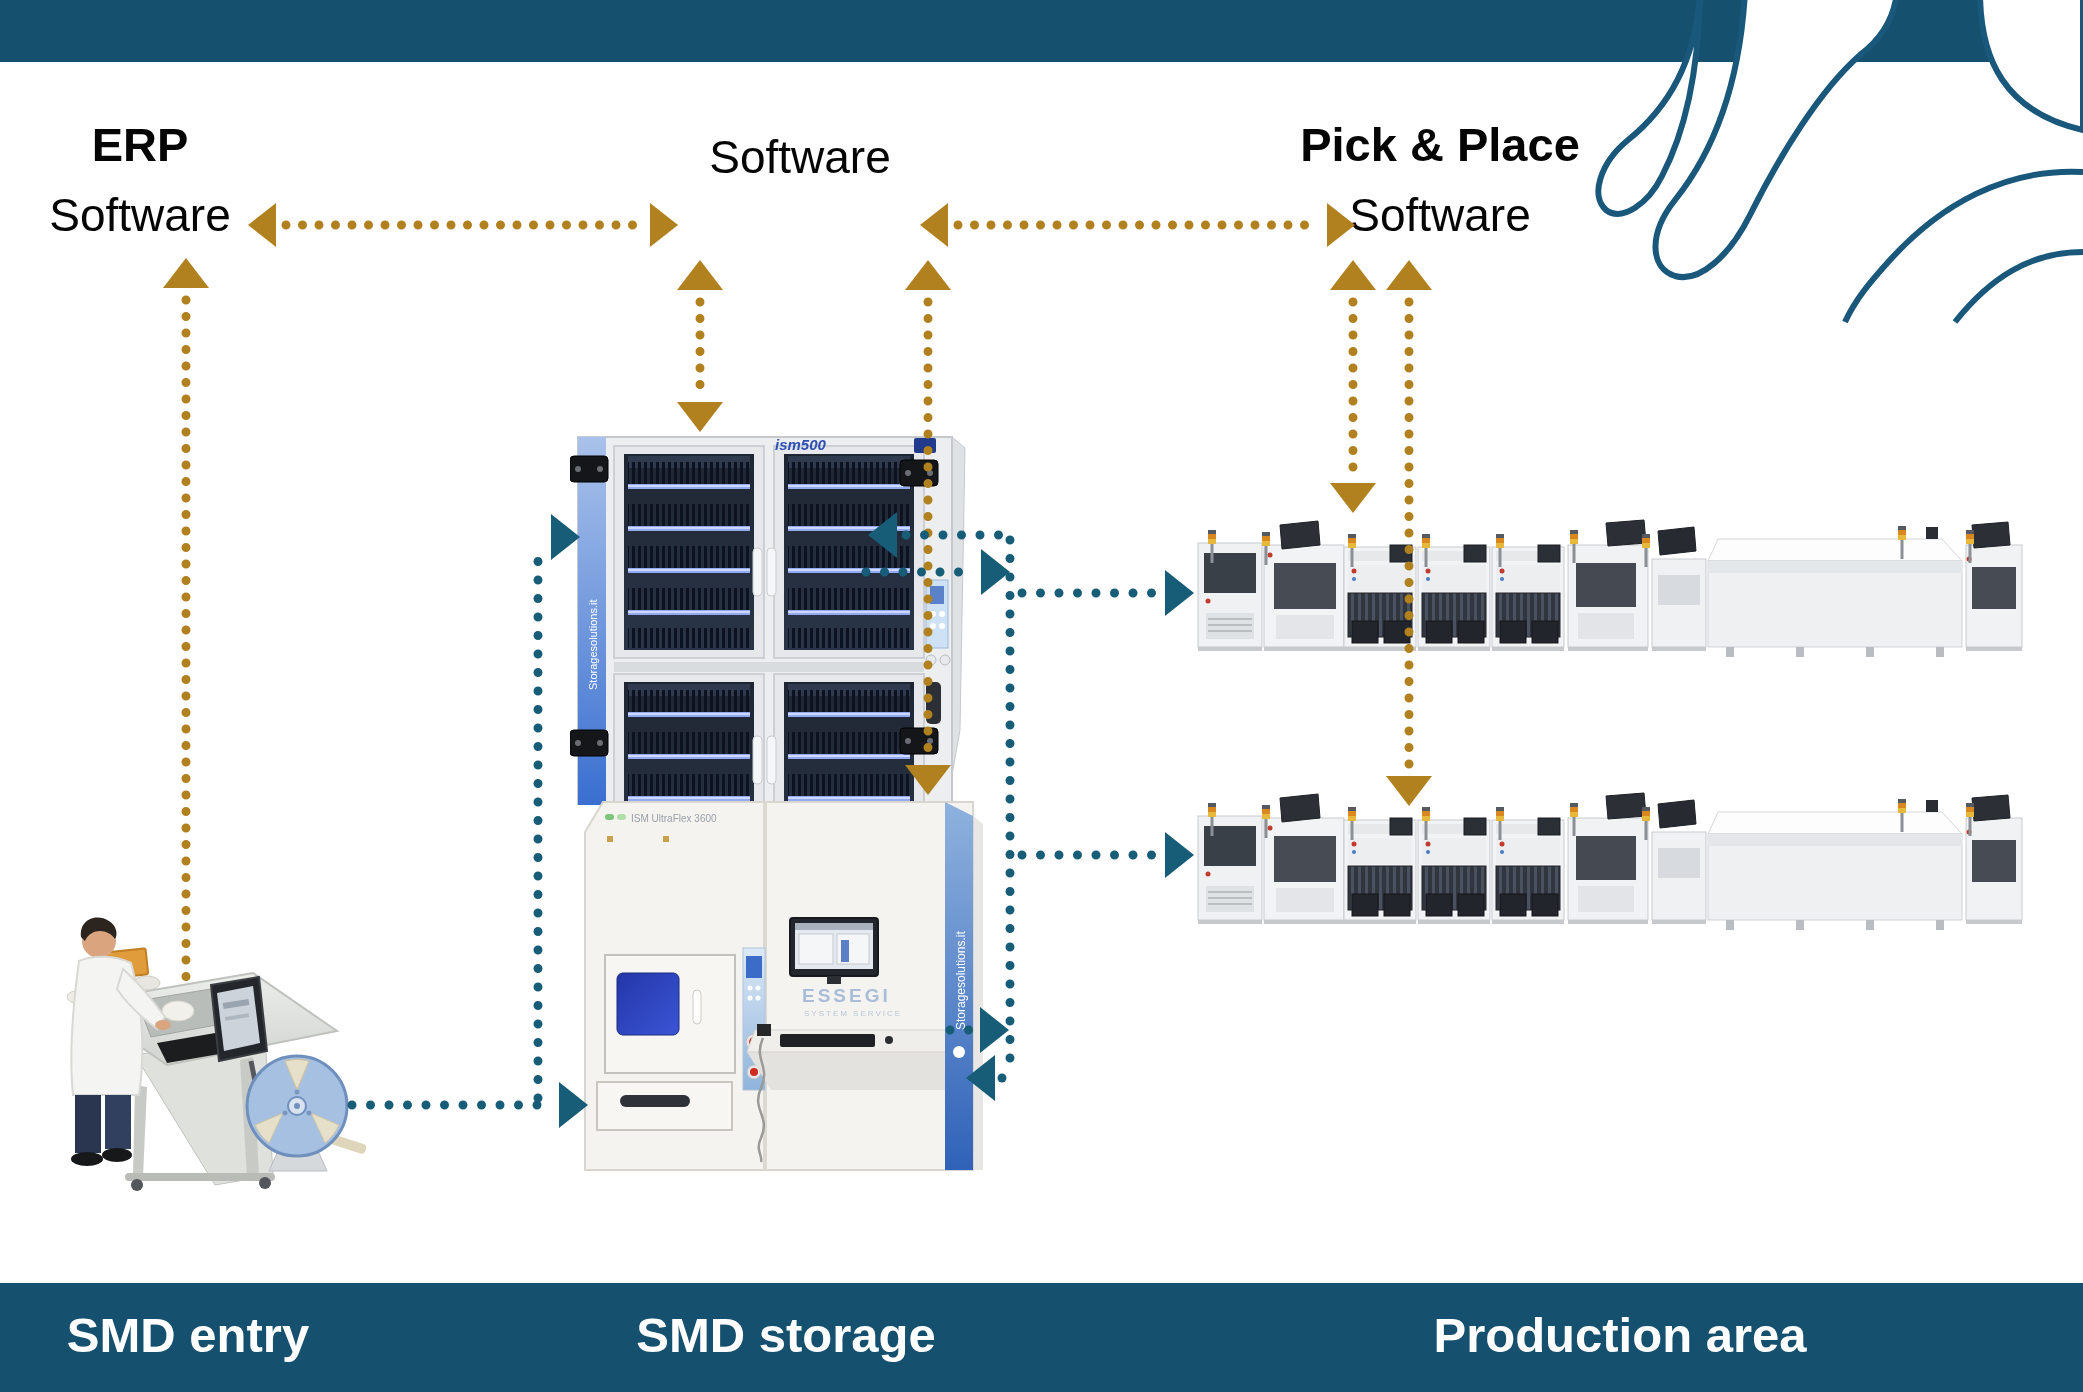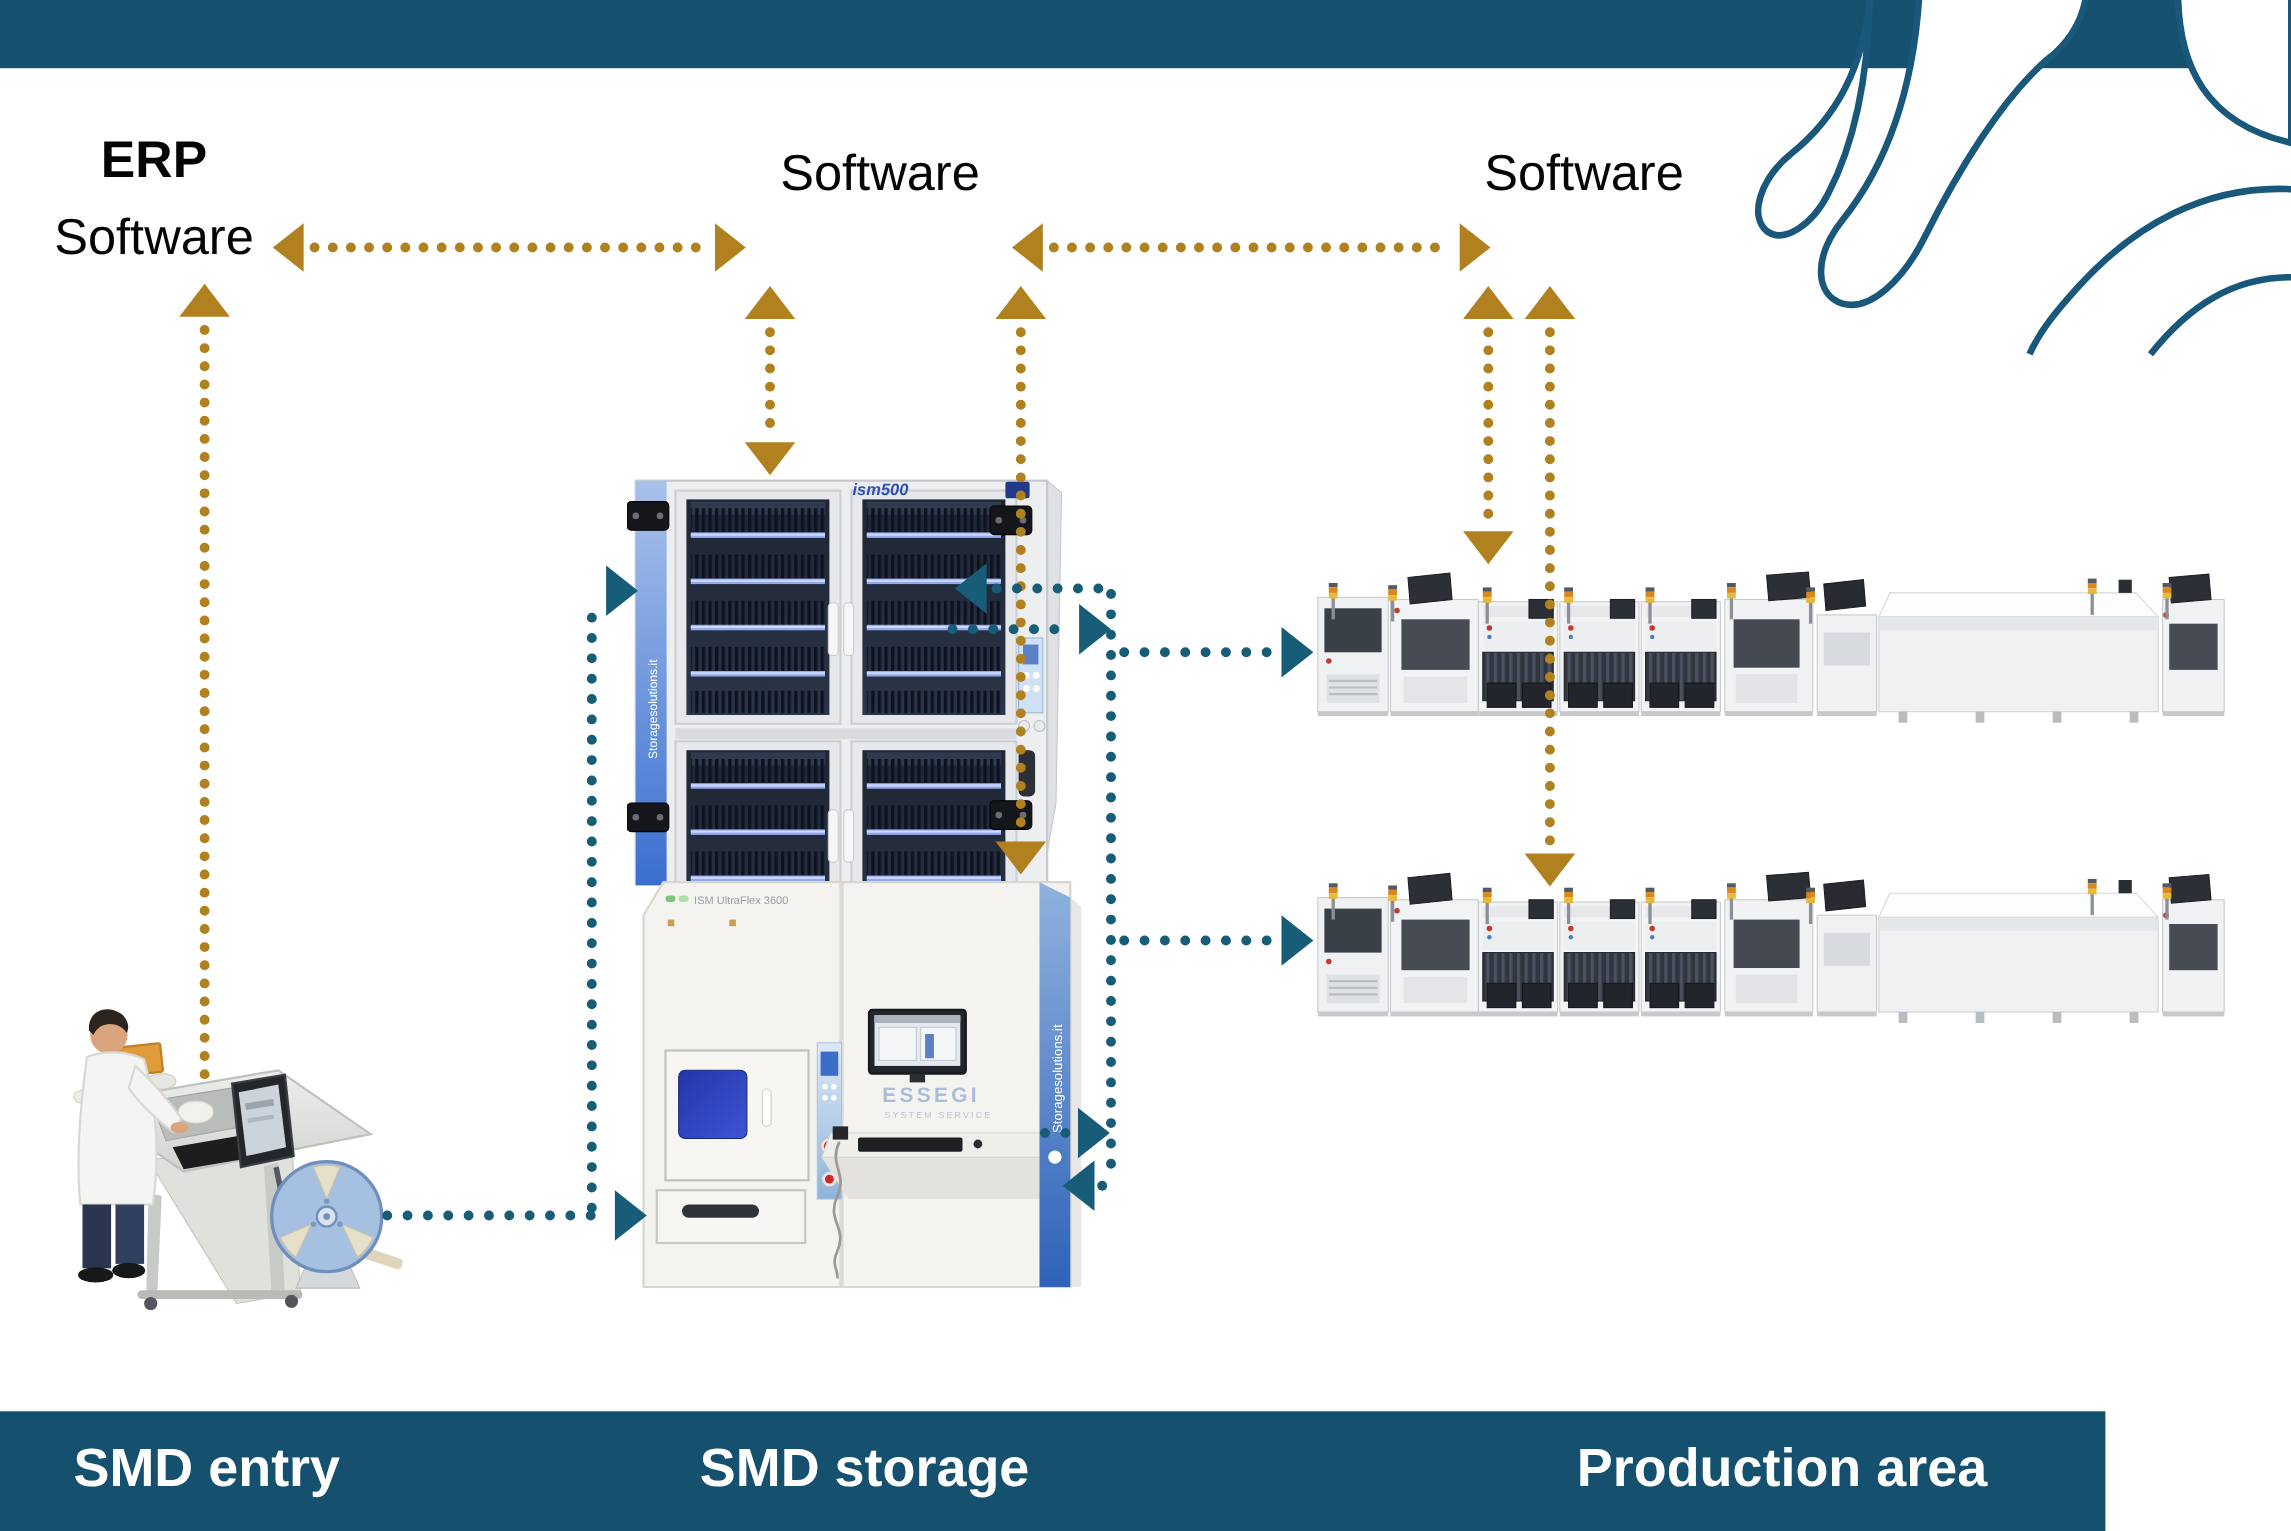--- a/index.html
+++ b/index.html
@@ -1,19 +1,19 @@
 <!DOCTYPE html>
 <html style="--bar-teal: #15506f; --gold: #b1801f; --flow-teal: #175d78; --logo-teal: #19587a; --ink: #050505;"><head>
 <meta charset="utf-8">
 <style>
   html,body{margin:0;padding:0;background:#fff;}
   .canvas{position:relative;width:2083px;height:1392px;background:#fff;overflow:hidden;
           font-family:"Liberation Sans",sans-serif;}
   .top-bar{position:absolute;left:0;top:0;width:2083px;height:62px;background:var(--bar-teal);}
-  .bottom-bar{position:absolute;left:0;top:1283px;width:1914px;height:109px;background:var(--bar-teal);}
+  .bottom-bar{position:absolute;left:0;top:1283px;width:2083px;height:109px;background:var(--bar-teal);}
   .zone-label{position:absolute;top:24px;transform:translateX(-50%);color:#fff;
               font-weight:700;font-size:49px;white-space:nowrap;}
   .sw-node{position:absolute;top:116px;text-align:center;color:var(--ink);}
   .sw-title{font-weight:700;font-size:47px;line-height:58px;white-space:nowrap;}
   .sw-sub{font-weight:400;font-size:46px;line-height:50px;margin-top:16px;white-space:nowrap;}
   svg{position:absolute;display:block;}
   .gdots{stroke:var(--gold);stroke-width:9;stroke-linecap:round;stroke-dasharray:0 16.5;fill:none;}
   .gfill{fill:var(--gold);}
   .tdots{stroke:var(--flow-teal);stroke-width:9;stroke-linecap:round;stroke-dasharray:0 18.5;fill:none;}
   .tfill{fill:var(--flow-teal);}
@@ -34,20 +34,21 @@
   </div>
 
   <div class="sw-node" style="left:-10px;width:300px">
     <div class="sw-title">ERP</div>
     <div class="sw-sub">Software</div>
   </div>
   <div class="sw-node" style="left:590px;width:420px">
     <div class="sw-sub">Software</div>
   </div>
   <div class="sw-node" style="left:1230px;width:420px">
+    <div class="sw-title">Pick &amp; Place</div>
     <div class="sw-sub">Software</div>
   </div>
 
   <svg width="0" height="0">
     <defs>
       <pattern id="slots" width="7" height="44" patternUnits="userSpaceOnUse">
         <rect width="7" height="44" fill="#31353d"></rect>
           <rect width="3" height="44" fill="#4a5160"></rect>
       </pattern>
       <g id="tw">

